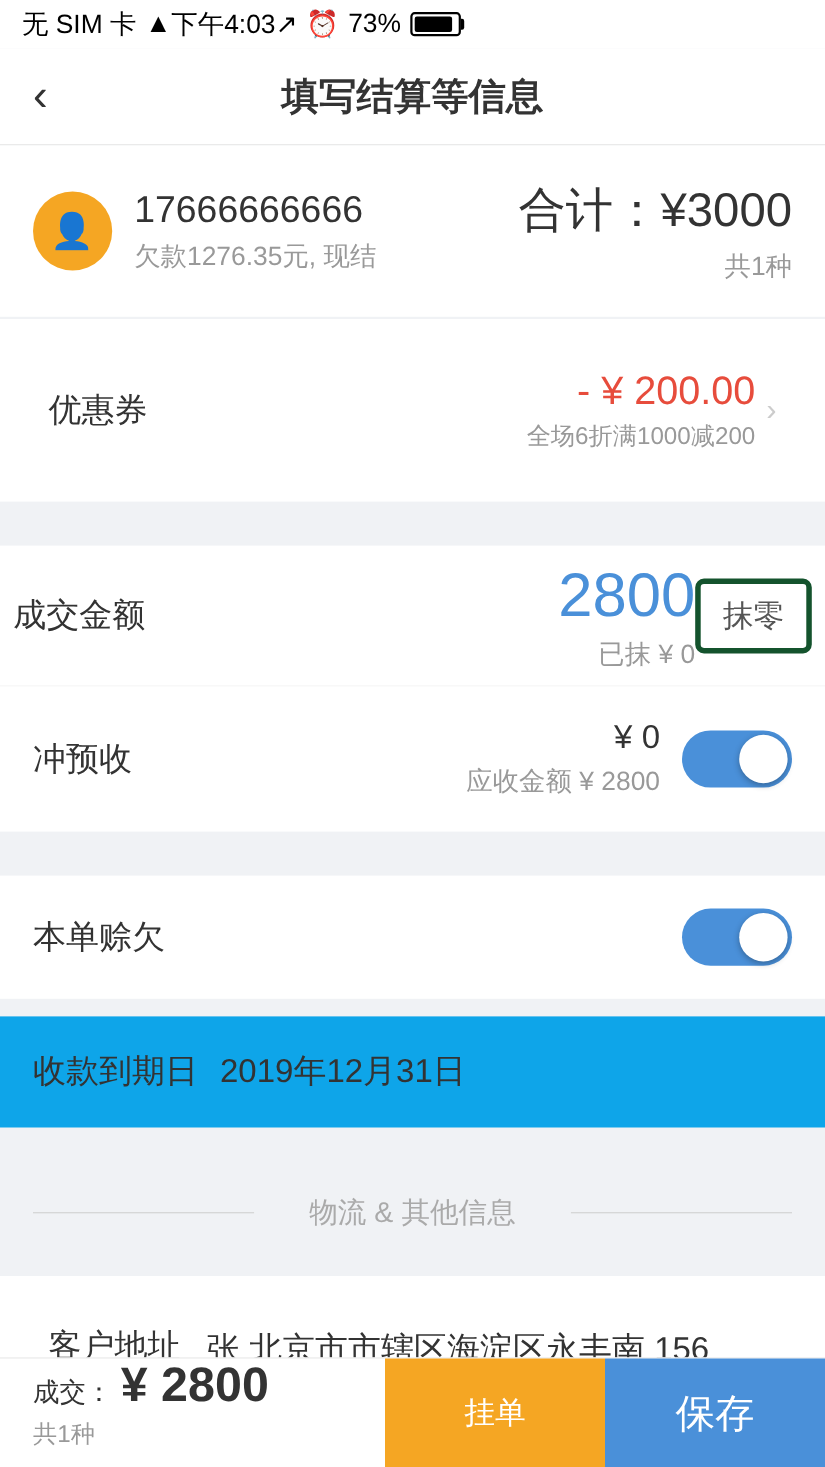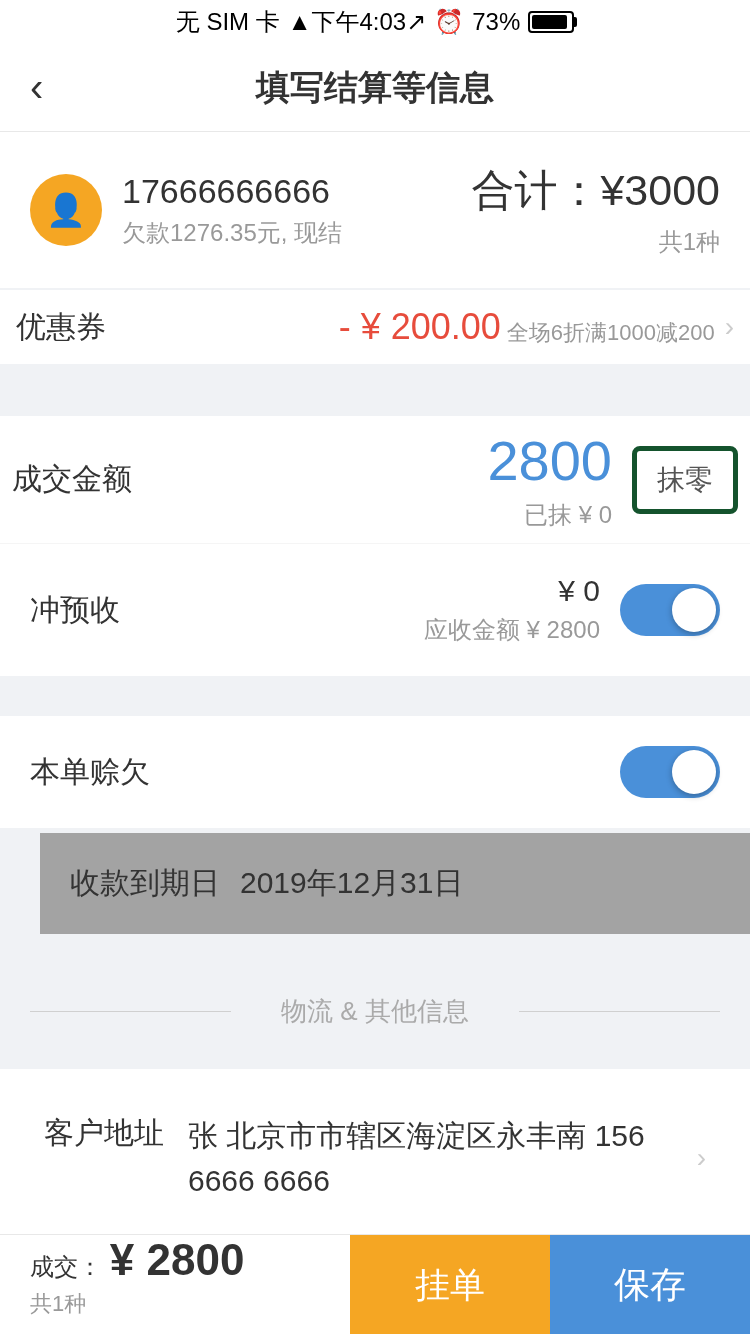--- a/index.html
+++ b/index.html
@@ -14,21 +14,21 @@
       position: relative;
     }
 
     
     .status-bar {
       width: 750px;
       height: 44px;
       background: #fff;
       display: flex;
       align-items: center;
-      justify-content: center;
+      justify-content: flex-start;
       padding: 0 20px;
       font-size: 24px;
       color: #000;
     }
     .status-left { display: flex; align-items: center; gap: 8px; }
     .status-center { font-size: 24px; font-weight: 400; }
     .status-right { display: flex; align-items: center; gap: 8px; font-size: 24px; }
     .battery {
       width: 46px; height: 22px; border: 2px solid #000; border-radius: 4px;
       position: relative; display: inline-flex; align-items: center; padding: 2px;
@@ -88,28 +88,28 @@
     .user-info { display: flex; flex-direction: column; gap: 6px; }
     .user-phone { font-size: 34px; font-weight: 500; color: #333; }
     .user-debt { font-size: 24px; color: #999; }
     .user-total { text-align: right; }
     .total-amount { font-size: 43px; color: #333; }
     .total-count { font-size: 24px; color: #999; text-align: right; margin-top: 6px; }
 
     
     .coupon-row {
       background: #fff;
-      padding: 16px;
-      display: flex;
-      align-items: center;
-      justify-content: space-between;
-      margin-bottom: 32px;
+      padding: 44px;
+      display: flex;
+      align-items: center;
+      justify-content: space-between;
+      margin-bottom: 20px;
     }
     .coupon-label { font-size: 30px; color: #333; }
-    .coupon-right { display: flex; flex-direction: row; align-items: flex-end; gap: 6px; }
+    .coupon-right { display: flex; flex-direction: column; align-items: flex-end; gap: 6px; }
     .coupon-amount { font-size: 36px; color: #e74c3c; }
     .coupon-desc { font-size: 22px; color: #999; }
     .chevron { font-size: 28px; color: #ccc; margin-left: 10px; }
 
     
     .section-divider { height: 20px; background: #f0f2f5; }
 
     
     .form-section {
       background: #fff;
@@ -118,21 +118,21 @@
 
     
     .deal-row {
       padding: 12px;
       display: flex;
       align-items: center;
       justify-content: space-between;
       border-bottom: 1px solid #f5f5f5;
     }
     .deal-label { font-size: 30px; color: #333; }
-    .deal-right { display: flex; align-items: center; gap: 20px; }
+    .deal-right { display: flex; align-items: center; }
     .deal-amount-col { display: flex; flex-direction: column; align-items: flex-end; gap: 6px; }
     .deal-amount { font-size: 56px; font-weight: 500; color: #4a90d9; }
     .deal-zero { font-size: 24px; color: #999; }
     .round-btn {
       border: 5px solid #14532d;
       border-radius: 8px;
       padding: 10px 20px;
       font-size: 28px;
       color: #555;
       background: #fff;
@@ -164,33 +164,32 @@
       box-shadow: 0 2px 6px rgba(0,0,0,0.3);
     }
 
     
     .credit-row {
       background: #fff;
       padding: 30px;
       display: flex;
       align-items: center;
       justify-content: space-between;
-      margin-bottom: 5px;
+      margin-bottom: 16px;
     }
     .credit-label { font-size: 30px; color: #333; }
 
     
     .due-row {
-      background: #a3a3a3;
+      background: #0ea5e9;
       padding: 30px;
       display: flex;
       align-items: flex-start;
       margin-bottom: 20px;
       gap: 20px;
-      margin-left: 40px;
     }
     .due-label { font-size: 30px; color: #333; }
     .due-date { font-size: 30px; color: #333; }
 
     
     .logistics-divider {
       background: #f0f2f5;
       padding: 20px 0;
       display: flex;
       align-items: center;
@@ -238,21 +237,21 @@
       justify-content: center;
       gap: 4px;
     }
     .bottom-deal-label { font-size: 24px; color: #333; }
     .bottom-deal-amount { font-size: 44px; font-weight: 600; color: #333; display: inline; }
     .bottom-count { font-size: 22px; color: #999; }
     .bottom-hang-btn {
       width: 200px; height: 100px;
       background: #f5a623;
       display: flex; align-items: center; justify-content: center;
-      font-size: 35px; color: #fff; cursor: pointer;
+      font-size: 28px; color: #fff; cursor: pointer;
     }
     .bottom-save-btn {
       width: 200px; height: 100px;
       background: #4a90d9;
       display: flex; align-items: center; justify-content: center;
       font-size: 36px; color: #fff; cursor: pointer;
     }
   </style>
 </head>
 <body>

